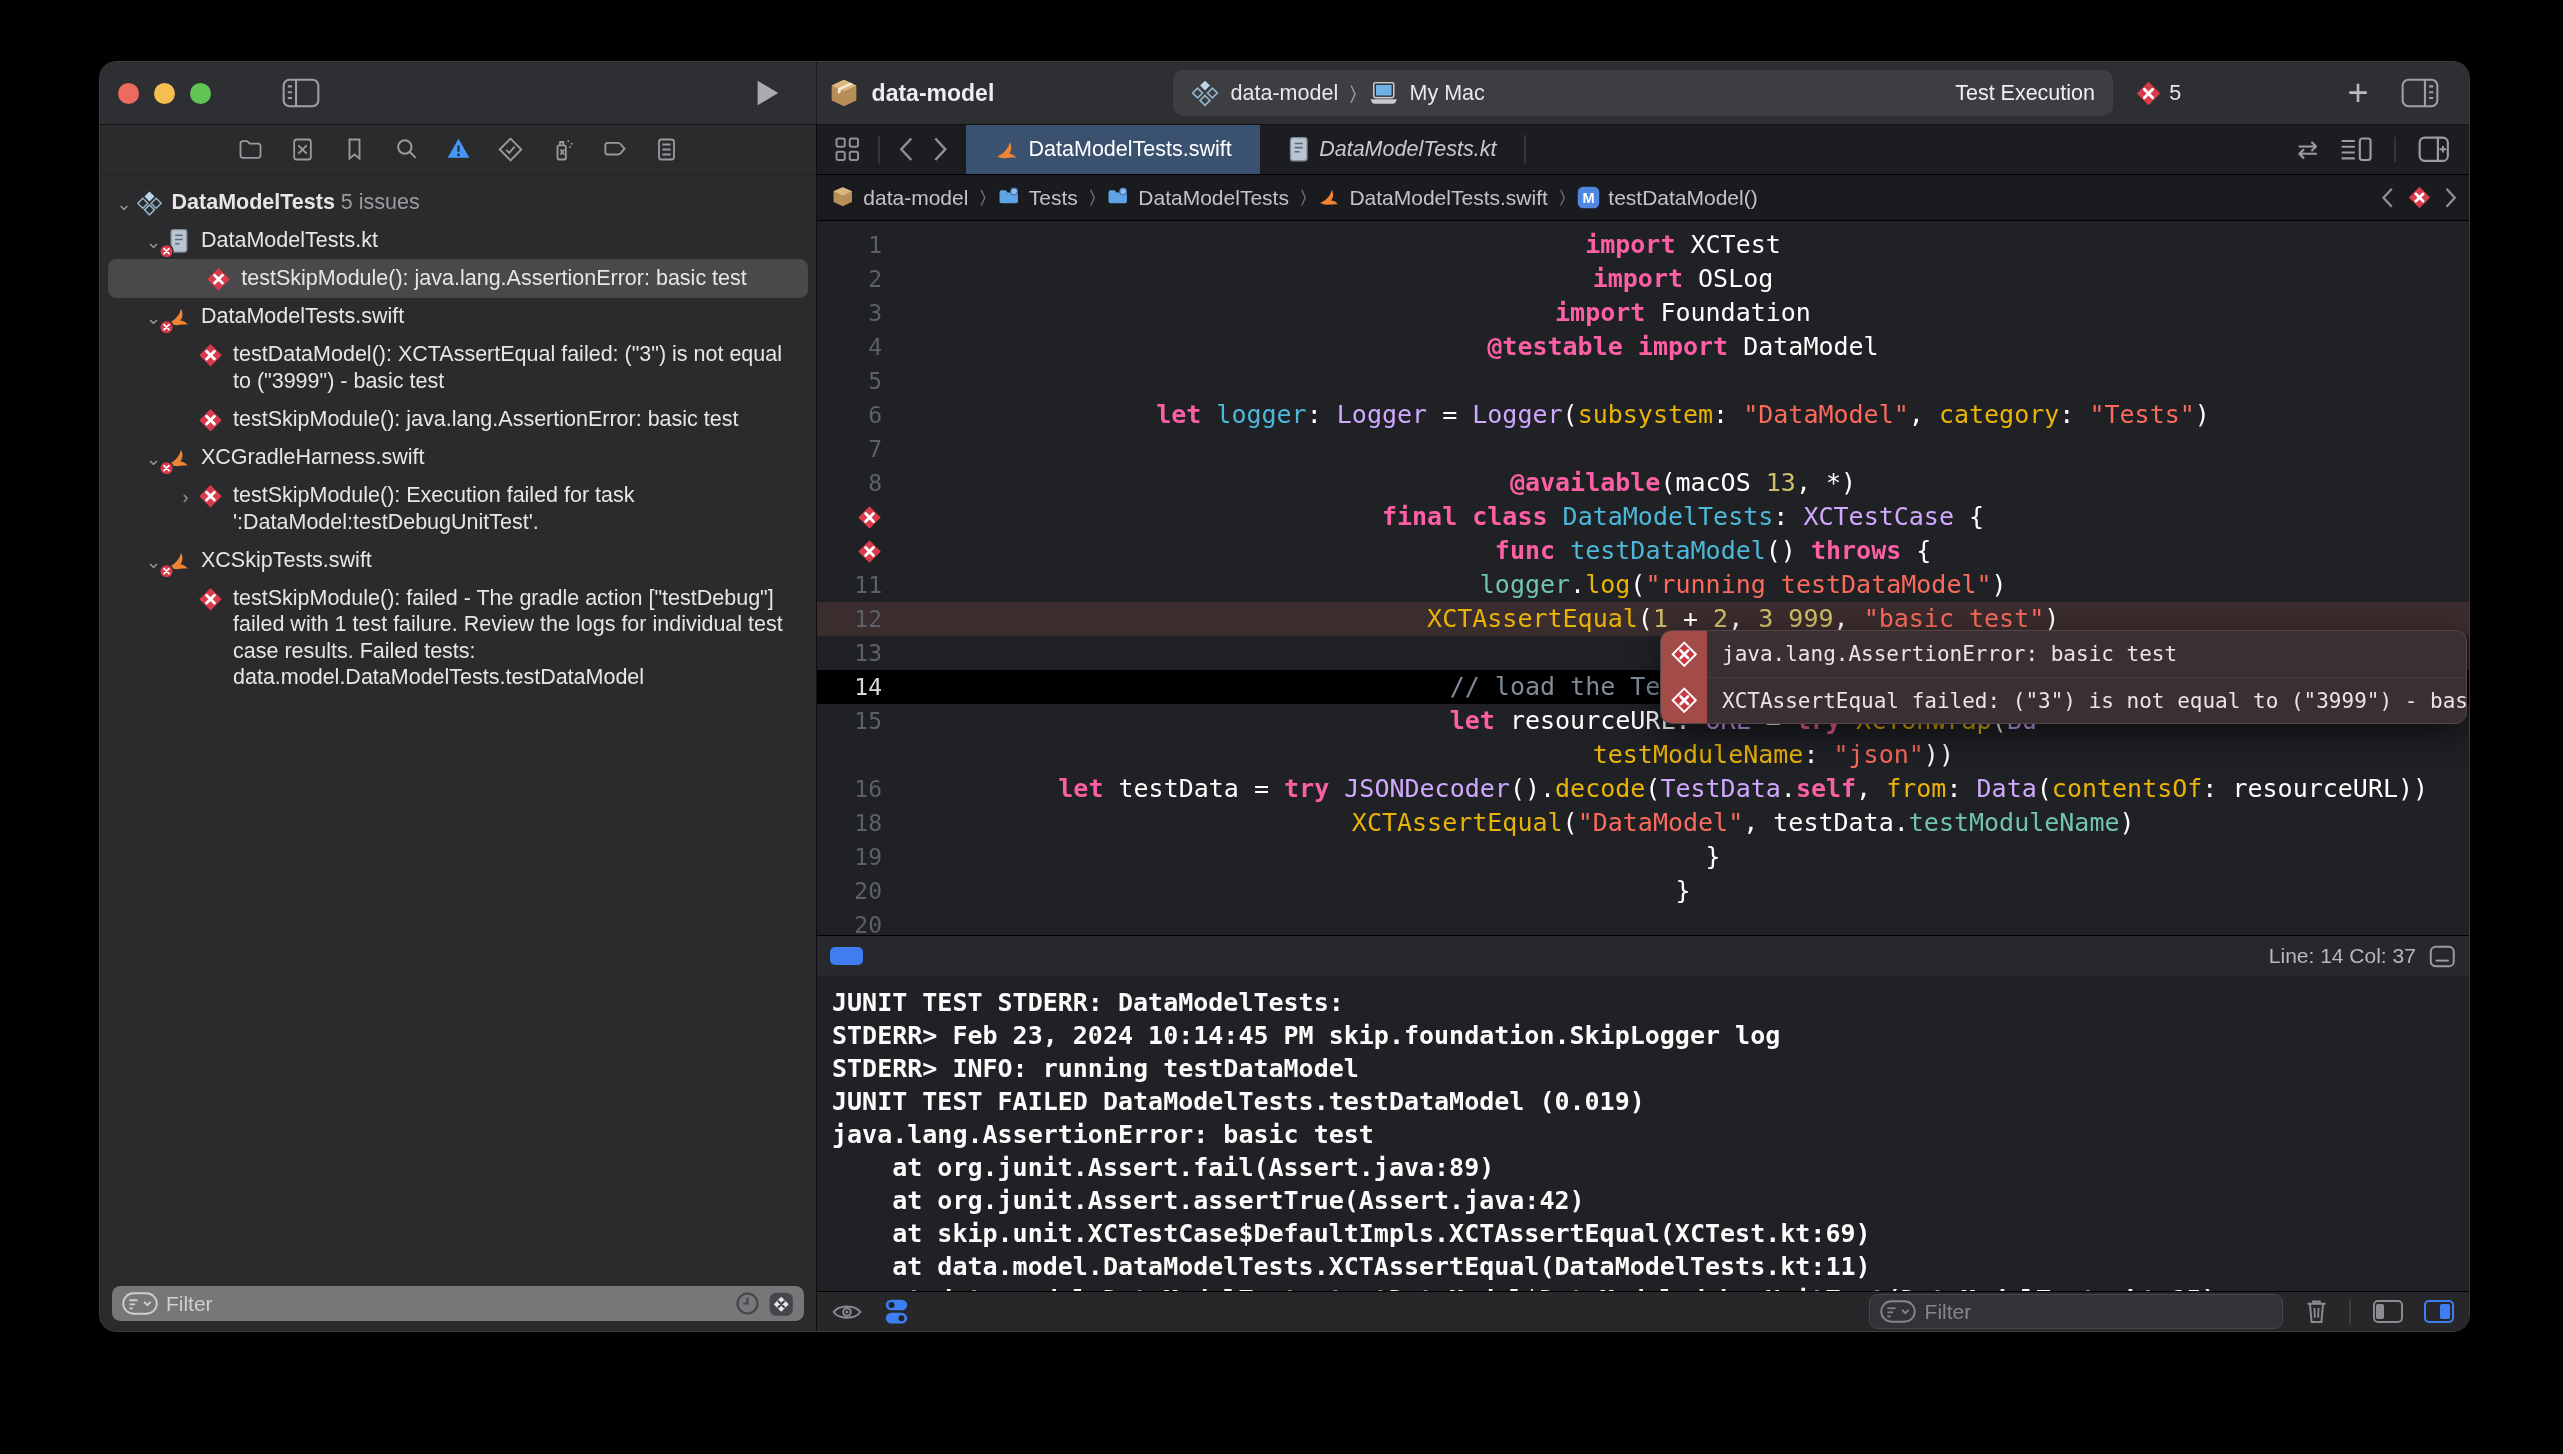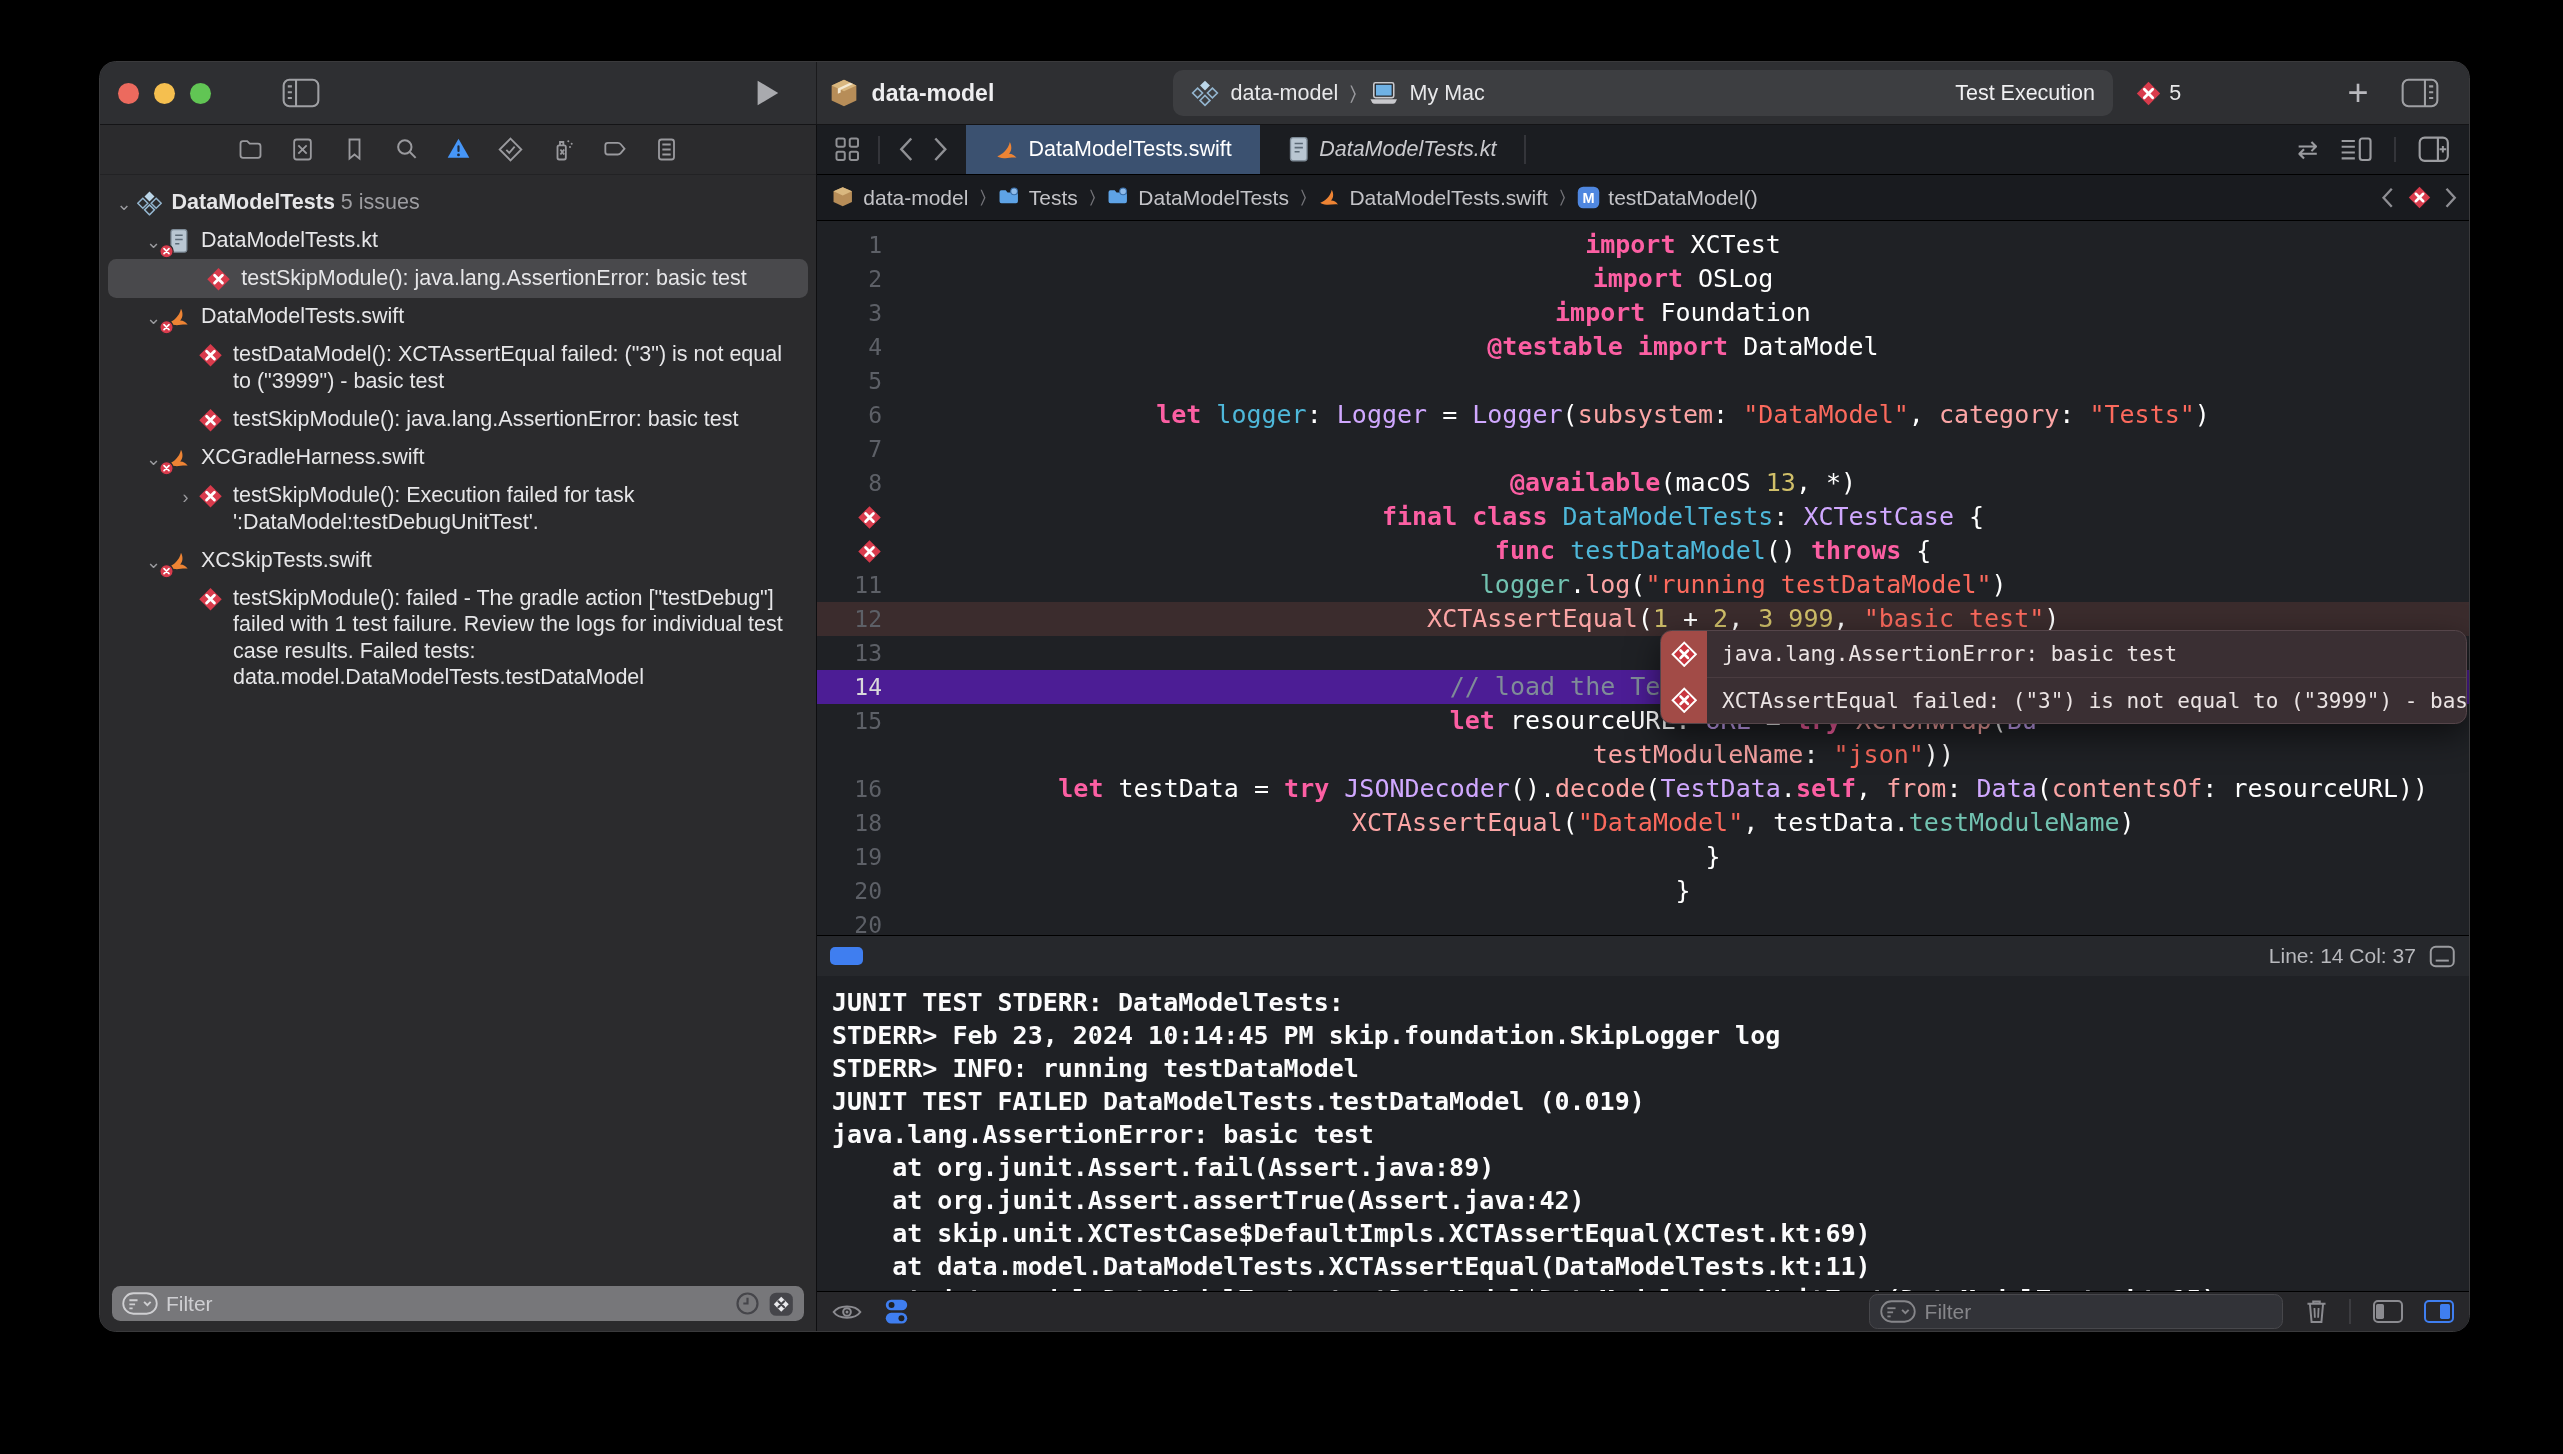--- a/index.html
+++ b/index.html
@@ -56,30 +56,30 @@
   .jumpbar{height:46px;flex:none;background:#191b1f;display:flex;align-items:center;padding:0 15px;
     font-size:21px;color:#c3c3c7;border-bottom:1.7px solid #000;position:relative;}
   .jb-item{display:flex;align-items:center;gap:8.3px;}
   .jb-sep{color:#737378;margin:0 11.6px;font-size:18px;}
   .issue-nav{position:absolute;right:11.6px;display:flex;align-items:center;gap:13.3px;color:#909095;font-size:23px;}
   
   .code{height:714px;flex:none;position:relative;overflow:hidden;
     font-family:"DejaVu Sans Mono",monospace;font-size:25px;line-height:34px;padding-top:6.6px;}
   .crow{display:flex;height:34px;white-space:pre;}
   .crow.hl-red{background:#3b2c2d;}
-  .crow.hl-gray{background:#4c1d95;}
+  .crow.hl-gray{background:#000000;}
   .gut{width:80px;flex:none;text-align:right;padding-right:15px;color:#5d6067;font-size:23px;}
   .gut.bright{color:#d8d9db;}
   .gut .gicon{float:right;margin-top:5px;}
   .ctxt{flex:1;color:#ffffff;text-align:center;}
   .kw{color:#fc5fa3;font-weight:bold;}
   .str{color:#fc6a5d;}
   .num{color:#d0bf69;}
   .typ{color:#d0a8ff;}
-  .fn{color:#fca5a5;}
+  .fn{color:#eab308;}
   .decl{color:#4eb8da;}
   .proj{color:#72c3b1;}
   .cmt{color:#7f8c98;}
   .pl{color:#ffffff;}
   .cur{background:#f5f5f5;color:#16181c;}
   
   .popup{position:absolute;left:843px;top:409px;width:807px;background:#3a2f33;border-radius:11.6px;
     overflow:hidden;display:flex;box-shadow:0 11.6px 33px rgba(0,0,0,.55);border:0.8px solid #55454a;}
   .popup .stripe{width:46px;flex:none;background:#a24b47;display:flex;flex-direction:column;align-items:center;}
   .popup .stripe .picon{height:46px;display:flex;align-items:center;justify-content:center;}

